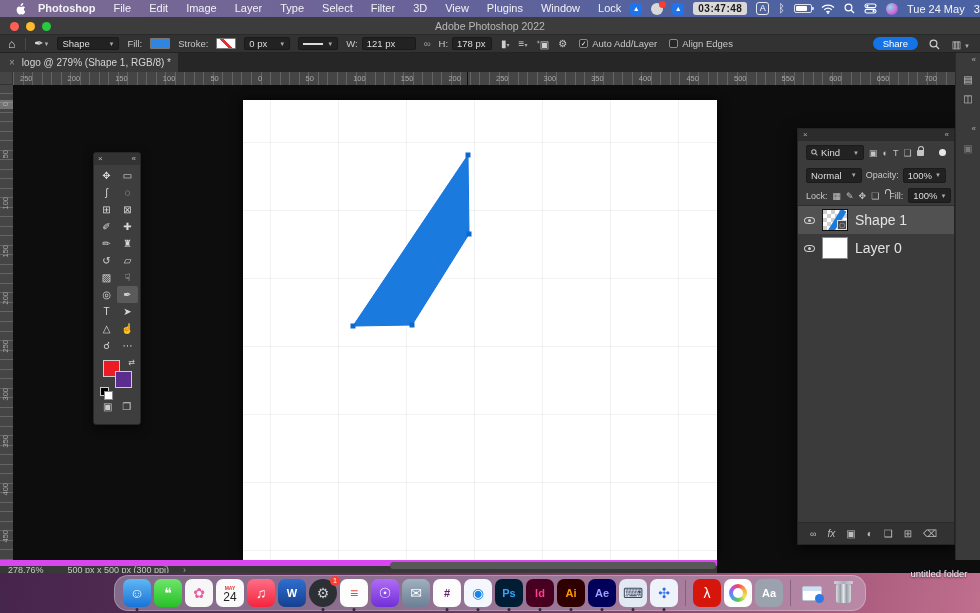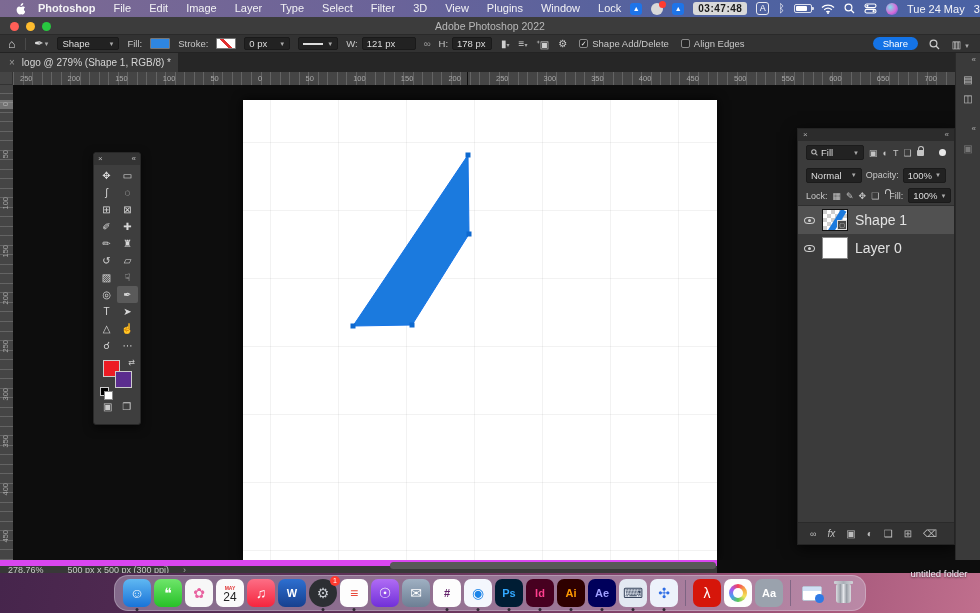--- a/index.html
+++ b/index.html
@@ -276,21 +276,21 @@
   <span class="ob">H:</span>
   <span class="ob ob-box" style="width:40px;margin-left:4px;">
     <span>178 px</span>
   </span>
   <span class="obicon">▮<span class="chev">▾</span></span>
   <span class="obicon">≡<span class="chev">▾</span></span>
   <span class="obicon">⁺▣</span>
   <span class="obicon">⚙</span>
   <span class="ob" style="margin-left:12px;">
     <span class="cb" id="cb-auto">✓</span>
-        <span>Shape Add/Delete</span>
+        <span>Auto Add/Layer</span>
   </span>
   <span class="ob" style="margin-left:12px;">
     <span class="cb" id="cb-align"></span>
         <span>Align Edges</span>
   </span>
 </div>
 <span id="share-btn" class="abs">Share</span>
 <span id="ob-search" class="abs">
   <svg class="icn" width="11" height="11" viewBox="0 0 11 11">
         <circle cx="4.5" cy="4.5" r="3.4" fill="none" stroke="#ccc" stroke-width="1.2"></circle>
@@ -402,21 +402,21 @@
   <div id="layers-head">
     <span>×</span>
     <span>«</span>
   </div>
   <div id="filter-row" class="lp-row">
     <span class="lp-box" style="width:58px;">
       <svg class="icn" width="7" height="7" viewBox="0 0 11 11">
             <circle cx="4.5" cy="4.5" r="3.4" fill="none" stroke="#bbb" stroke-width="1.6"></circle>
             <path d="M7 7l3 3" stroke="#bbb" stroke-width="1.6"></path>
           </svg>
-      <span>Fill</span>
+      <span>Kind</span>
           <span class="chev" style="margin-left:auto;">▼</span>
     </span>
     <span class="fic">▣</span>
     <span class="fic">◐</span>
     <span class="fic">T</span>
     <span class="fic">❑</span>
     <span class="mini-lock"></span>
     <span id="toggle-dot"></span>
   </div>
   <div id="blend-row" class="lp-row">

